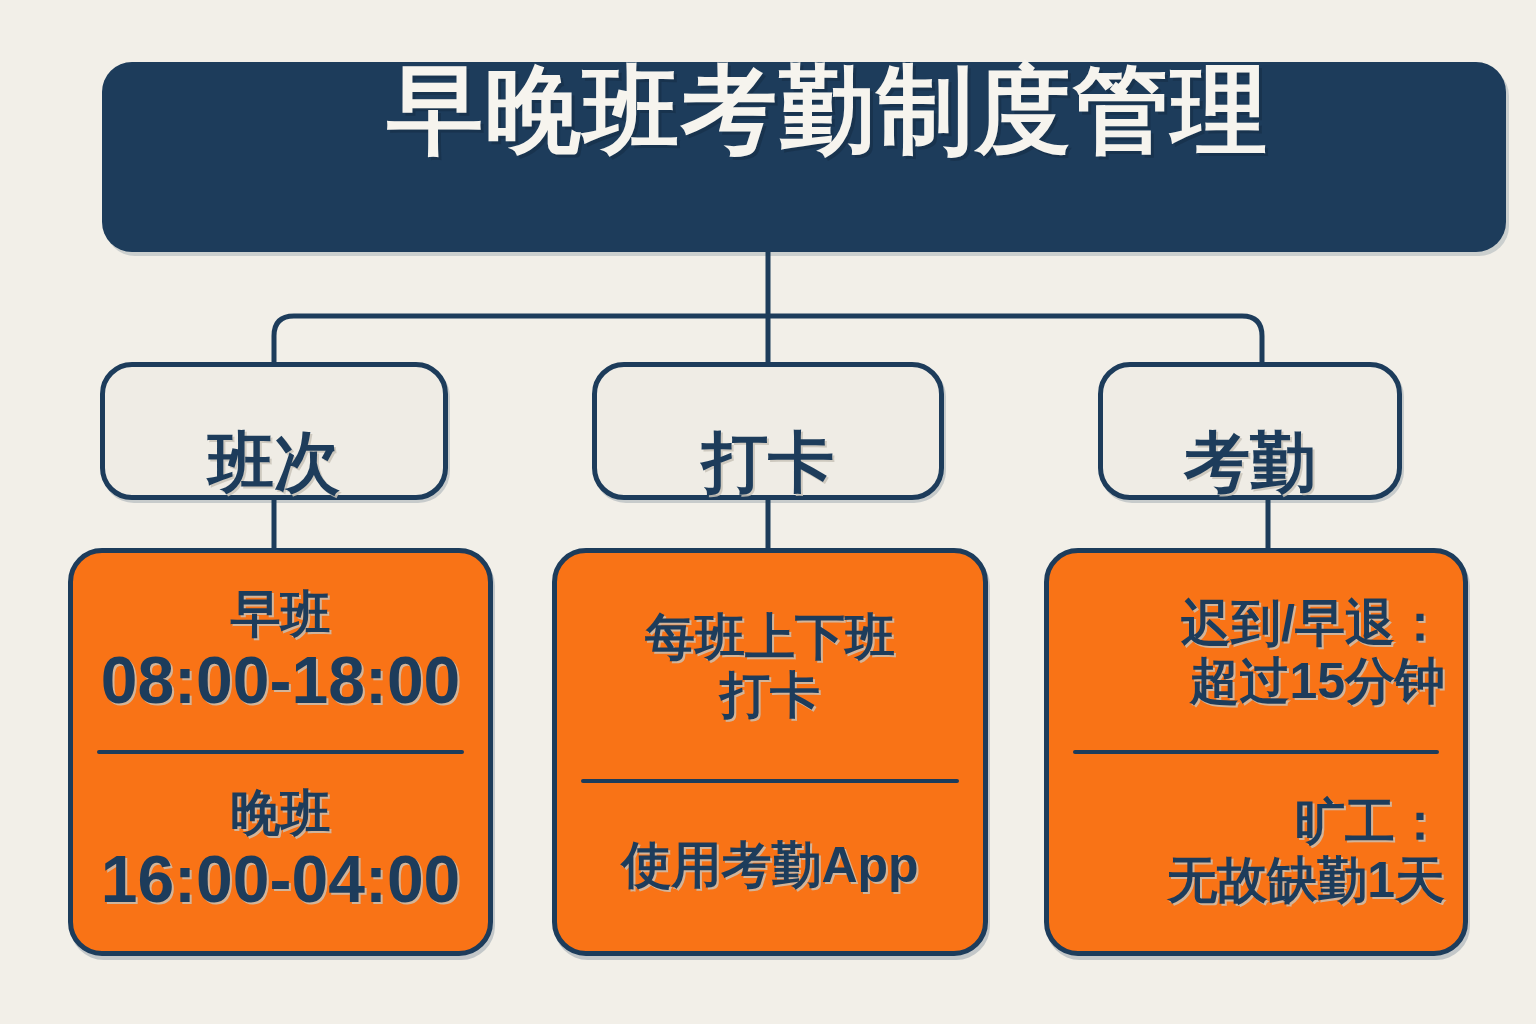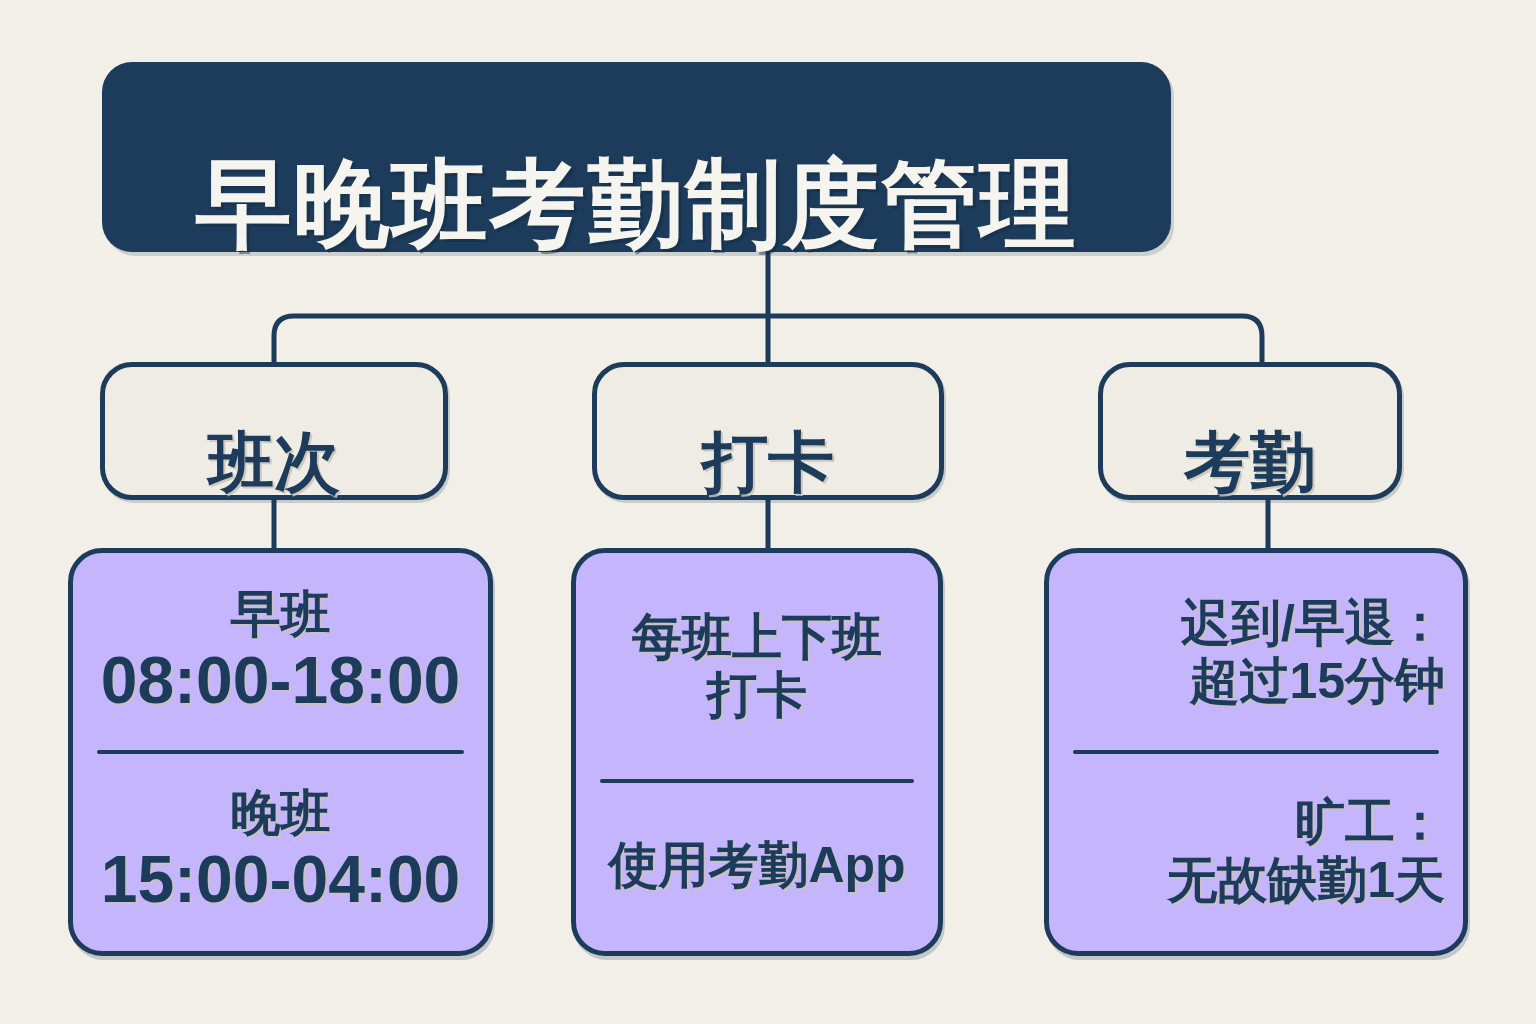--- a/index.html
+++ b/index.html
@@ -29,28 +29,29 @@
     width: 1536px;
     height: 1024px;
     pointer-events: none;
   }
 
   
   .title-bar {
     position: absolute;
     left: 102px;
     top: 62px;
-    width: 1069px;
+    width: 1356px;
     height: 190px;
     background: #1d3c5b;
     border-radius: 30px;
     display: flex;
-    align-items: flex-end;
+    align-items: flex-start;
     justify-content: center;
     box-shadow: 3px 4px 0 rgba(29,60,91,0.18);
+    padding-left: 48px;
   }
   .title-text {
     color: #f6f4ee;
     font-size: 96px;
     font-weight: bold;
     letter-spacing: 2px;
     line-height: 1;
     text-shadow: 3px 3px 0 rgba(20,40,62,0.45);
     white-space: nowrap;
   }
@@ -79,32 +80,32 @@
 
   #cat-0 { left: 100px;  top: 362px; width: 348px; }
   #cat-1 { left: 592px;  top: 362px; width: 352px; }
   #cat-2 { left: 1098px; top: 362px; width: 304px; }
 
   
   .detail-box {
     position: absolute;
     top: 548px;
     height: 408px;
-    background: #c4b5fd;
+    background: #f97316;
     border: 5px solid #1d3c5b;
     border-radius: 34px;
     box-sizing: border-box;
     box-shadow: 2px 4px 0 rgba(29,60,91,0.22);
     display: flex;
     flex-direction: column;
     justify-content: center;
     padding: 12px 18px;
   }
   #box-0 { left: 68px;   width: 425px; }
-  #box-1 { left: 571px;  width: 372px; }
+  #box-1 { left: 552px;  width: 436px; }
   #box-2 { left: 1044px; width: 424px; }
 
   .detail-section {
     display: flex;
     flex-direction: column;
     justify-content: center;
     flex: 1 1 auto;
   }
   .detail-line {
     color: #1d3c5b;
@@ -165,21 +166,21 @@
   </div>
 
   <div class="detail-box" id="box-0">
     <div class="detail-section">
       <div class="detail-line">早班</div>
       <div class="detail-line sub">08:00-18:00</div>
     </div>
     <div class="divider"></div>
     <div class="detail-section">
       <div class="detail-line">晚班</div>
-      <div class="detail-line sub">15:00-04:00</div>
+      <div class="detail-line sub">16:00-04:00</div>
     </div>
   </div>
 
   <div class="detail-box" id="box-1">
     <div class="detail-section">
       <div class="detail-line">每班上下班</div>
       <div class="detail-line">打卡</div>
     </div>
     <div class="divider"></div>
     <div class="detail-section">

